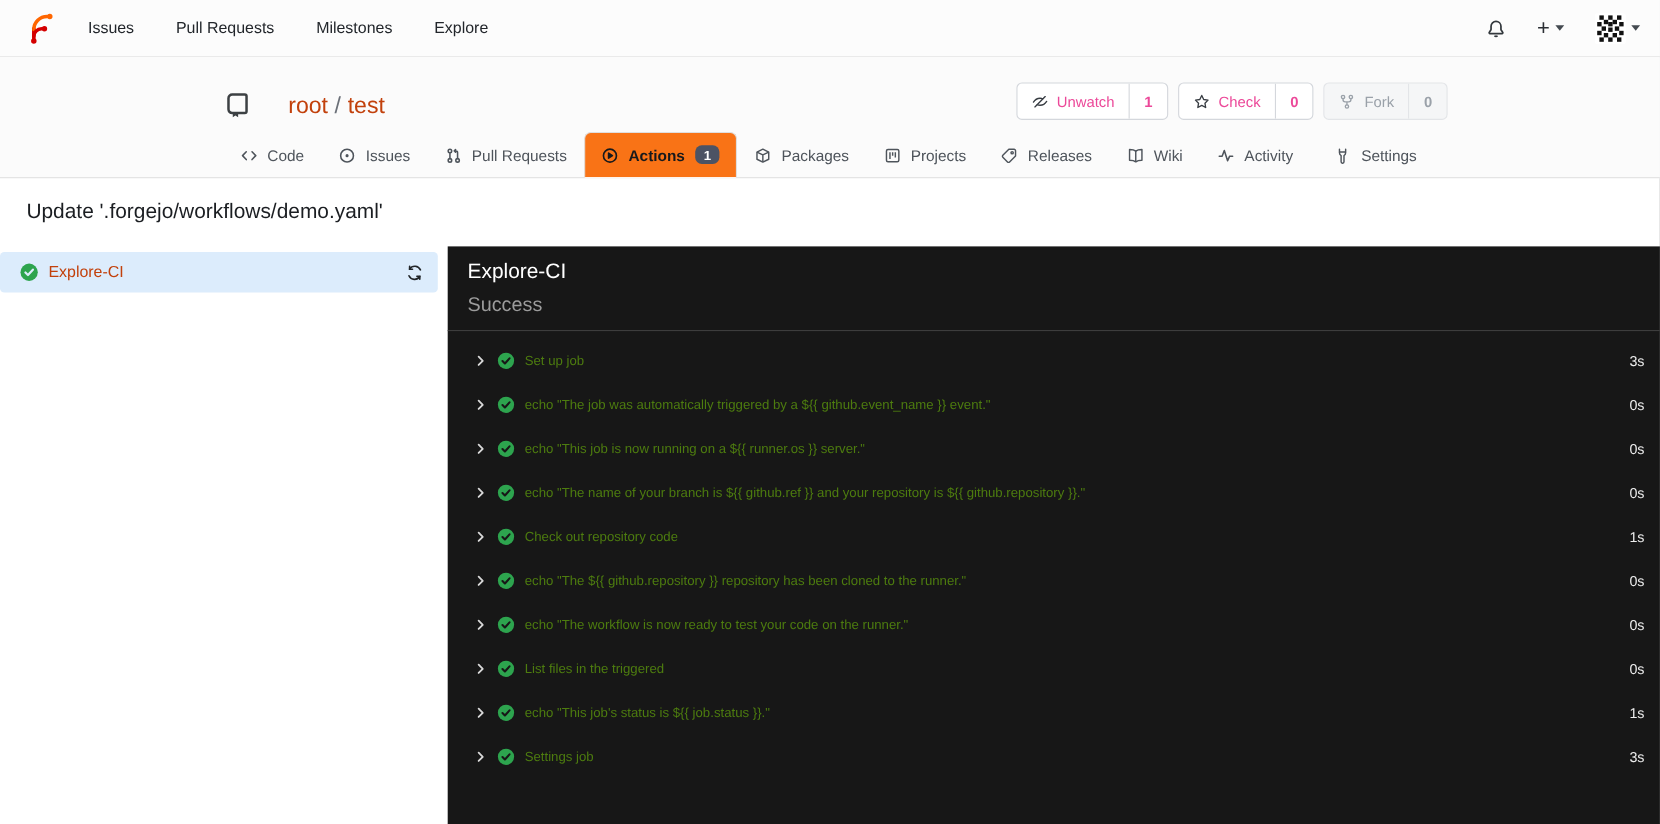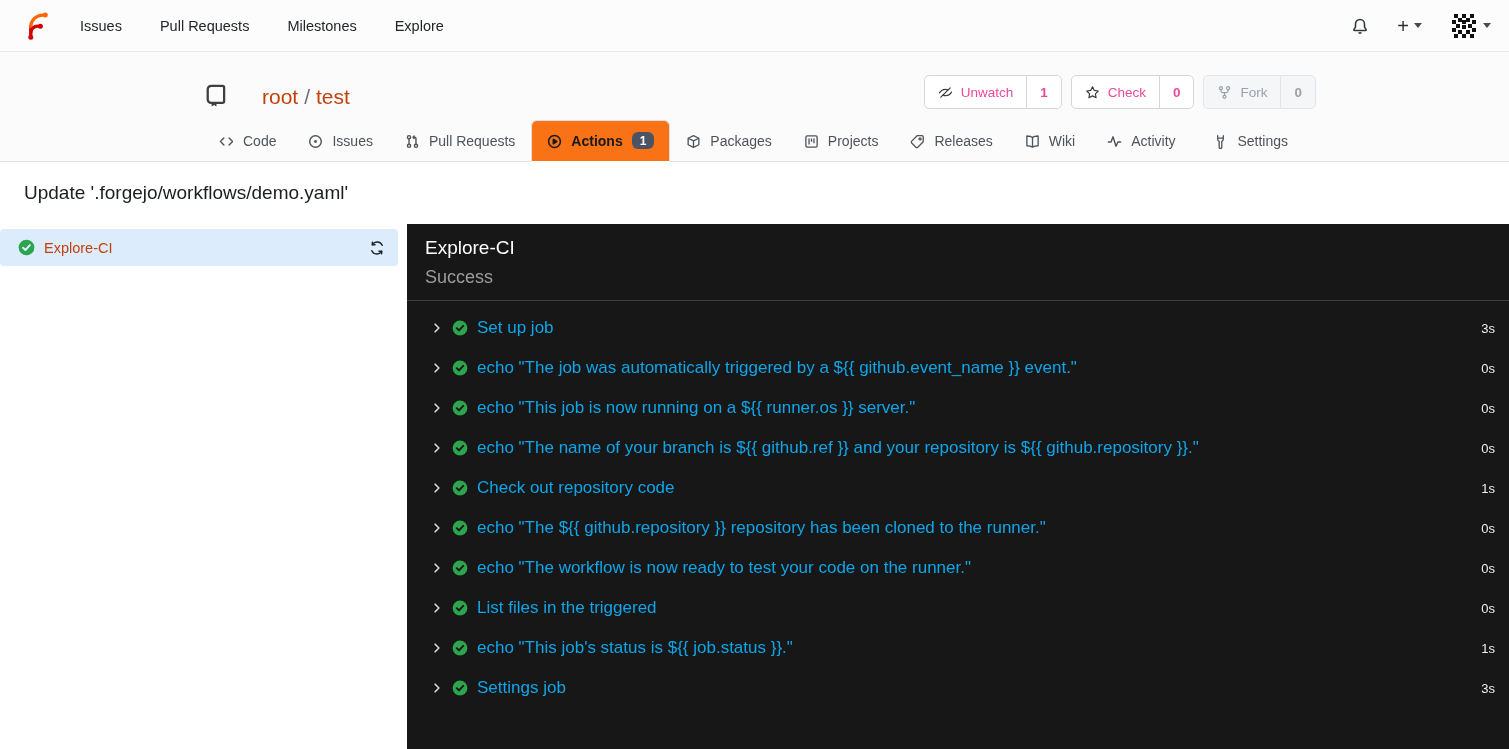--- a/index.html
+++ b/index.html
@@ -74,21 +74,21 @@
   .job-refresh { margin-left:auto; color:#212529; cursor:pointer; }
 
   .run-panel { flex:1; background:#171717; color:#f0f0f0; display:flex; flex-direction:column; }
   .panel-header { padding:13px 18px 12px; border-bottom:1px solid #3d3d3d; }
   .panel-title { font-size:19px; font-weight:400; color:#fff; }
   .panel-status { font-size:18px; color:#9c9c9c; margin-top:8px; }
   .steps { padding-top:7px; }
   .step { display:flex; align-items:center; height:40px; padding:0 14px 0 24px; gap:9px; cursor:pointer; }
   .step-chevron { color:#d8d8d8; flex:0 0 auto; }
   .step-check { flex:0 0 auto; }
-  .step-name { font-size:17px; color:#0ea5e9; white-space:nowrap; overflow:hidden; text-overflow:ellipsis; }
+  .step-name { font-size:12px; color:#4d7c0f; white-space:nowrap; overflow:hidden; text-overflow:ellipsis; }
   .step-duration { margin-left:auto; font-size:13px; color:#ececec; padding-left:12px; }
 </style>
 </head>
 <body>
 
 <nav class="topbar">
   <span class="logo">
     <svg viewBox="0 0 24 24" width="30" height="30" fill="none" stroke-linecap="round">
       <path d="M7 21 V12" stroke="#d40000" stroke-width="2.6"></path>
       <path d="M7 12.6 A9.6 9.6 0 0 1 16.6 3.2" stroke="#ff6600" stroke-width="2.6"></path>

